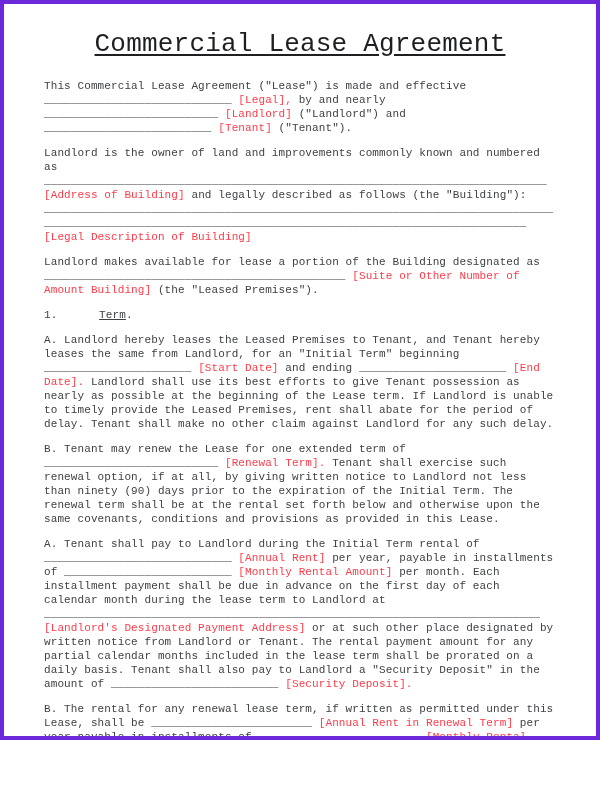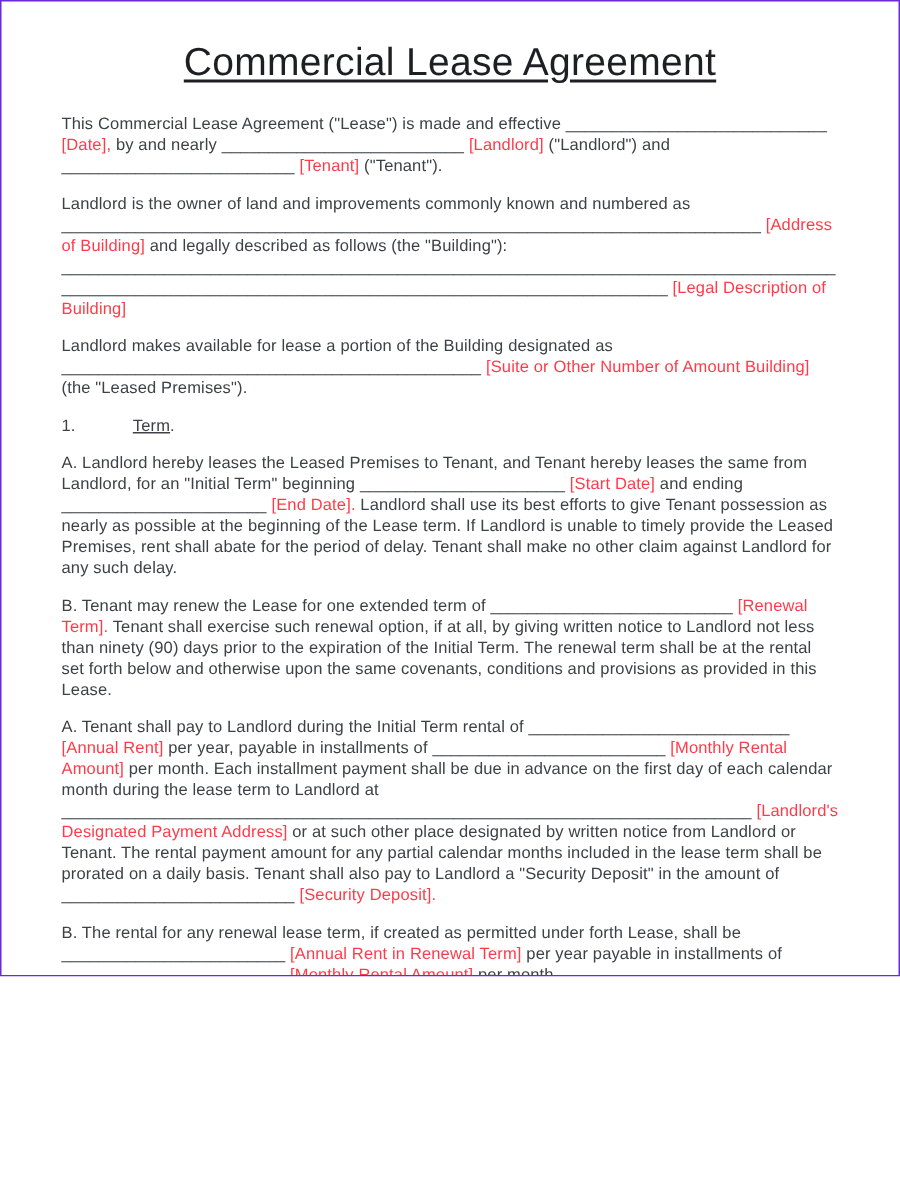--- a/index.html
+++ b/index.html
@@ -3,25 +3,25 @@
 <meta charset="utf-8">
 <style>
   html, body {
     margin: 0;
     padding: 0;
     background: #ffffff;
   }
   .page {
     box-sizing: border-box;
     width: 600px;
-    height: 651px;
+    height: 740px;
     background: #ffffff;
-    border: 1px solid #6d28d9;
+    border: 4px solid #6d28d9;
     padding: 18px 40px 0 40px;
-    font-family: Liberation Sans, sans-serif;
+    font-family: Liberation Mono, monospace;
     overflow: hidden;
   }
   h1.doc-title {
     font-size: 26px;
     font-weight: 400;
     color: #1d1f22;
     text-align: center;
     text-decoration: underline;
     text-underline-offset: 3px;
     margin: 6px 0 19px 0;
@@ -39,22 +39,22 @@
   }
   .red { color: #ff3b49; }
   .u { text-decoration: underline; margin-left: 35px; }
 </style>
 </head>
 <body>
 
 <div class="page">
   <h1 class="doc-title">Commercial Lease Agreement</h1>
   <div class="doc-body">
-      <p><span>This Commercial Lease Agreement ("Lease") is made and effective ____________________________ </span><span class="red">[Date],</span><span> by and nearly __________________________ </span><span class="red">[Landlord]</span><span> ("Landlord") and _________________________ </span><span class="red">[Tenant]</span><span> ("Tenant").</span></p>
+      <p><span>This Commercial Lease Agreement ("Lease") is made and effective ____________________________ </span><span class="red">[Legal],</span><span> by and nearly __________________________ </span><span class="red">[Landlord]</span><span> ("Landlord") and _________________________ </span><span class="red">[Tenant]</span><span> ("Tenant").</span></p>
       <p><span>Landlord is the owner of land and improvements commonly known and numbered as ___________________________________________________________________________ </span><span class="red">[Address of Building]</span><span> and legally described as follows (the "Building"): ____________________________________________________________________________________________________________________________________________________ </span><span class="red">[Legal Description of Building]</span></p>
       <p><span>Landlord makes available for lease a portion of the Building designated as _____________________________________________ </span><span class="red">[Suite or Other Number of Amount Building]</span><span> (the "Leased Premises").</span></p>
       <p><span>1. </span><span class="u">Term</span><span>.</span></p>
       <p><span>A. Landlord hereby leases the Leased Premises to Tenant, and Tenant hereby leases the same from Landlord, for an "Initial Term" beginning ______________________ </span><span class="red">[Start Date]</span><span> and ending ______________________ </span><span class="red">[End Date].</span><span> Landlord shall use its best efforts to give Tenant possession as nearly as possible at the beginning of the Lease term. If Landlord is unable to timely provide the Leased Premises, rent shall abate for the period of delay. Tenant shall make no other claim against Landlord for any such delay.</span></p>
       <p><span>B. Tenant may renew the Lease for one extended term of __________________________ </span><span class="red">[Renewal Term].</span><span> Tenant shall exercise such renewal option, if at all, by giving written notice to Landlord not less than ninety (90) days prior to the expiration of the Initial Term. The renewal term shall be at the rental set forth below and otherwise upon the same covenants, conditions and provisions as provided in this Lease.</span></p>
       <p><span>A. Tenant shall pay to Landlord during the Initial Term rental of ____________________________ </span><span class="red">[Annual Rent]</span><span> per year, payable in installments of _________________________ </span><span class="red">[Monthly Rental Amount]</span><span> per month. Each installment payment shall be due in advance on the first day of each calendar month during the lease term to Landlord at __________________________________________________________________________ </span><span class="red">[Landlord's Designated Payment Address]</span><span> or at such other place designated by written notice from Landlord or Tenant. The rental payment amount for any partial calendar months included in the lease term shall be prorated on a daily basis. Tenant shall also pay to Landlord a "Security Deposit" in the amount of _________________________ </span><span class="red">[Security Deposit].</span></p>
-      <p><span>B. The rental for any renewal lease term, if created as permitted under forth Lease, shall be ________________________ </span><span class="red">[Annual Rent in Renewal Term]</span><span> per year payable in installments of ________________________ </span><span class="red">[Monthly Rental Amount]</span><span> per month.</span></p>
+      <p><span>B. The rental for any renewal lease term, if written as permitted under this Lease, shall be ________________________ </span><span class="red">[Annual Rent in Renewal Term]</span><span> per year payable in installments of ________________________ </span><span class="red">[Monthly Rental Amount]</span><span> per month.</span></p>
     </div>
 </div>
 
 </body></html>

